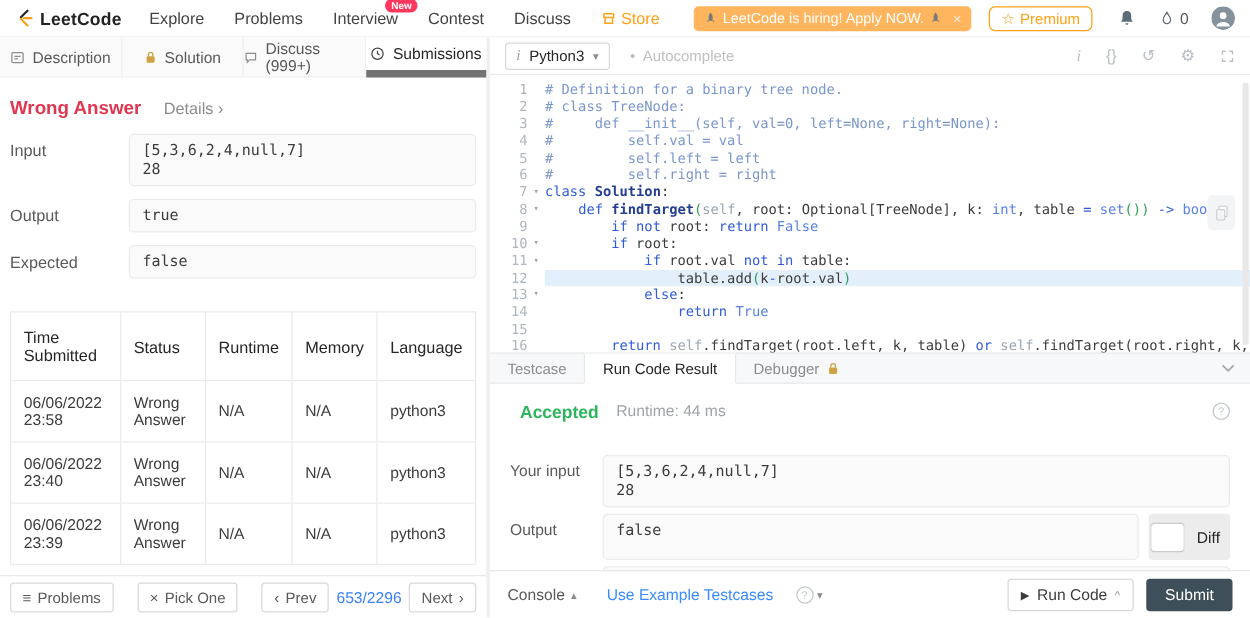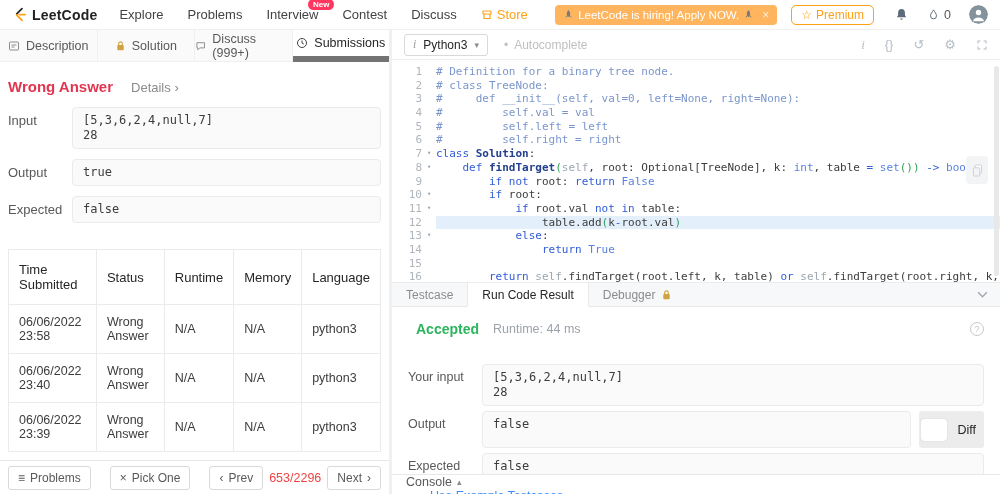--- a/index.html
+++ b/index.html
@@ -35,41 +35,41 @@
   .ltab { flex:1; display:flex; align-items:center; justify-content:center; gap:6px;
           font-size:12.5px; color:#595959; border-right:1px solid #f0f0f0; cursor:pointer; }
   .ltab:last-child { border-right:none; }
   .ltab.active { background:#fff; color:#262626; margin-bottom:-1px; border-bottom:6px solid #737373; }
 
   
   .left-content { flex:1; overflow:hidden; padding:0 8px; }
   .wa-row { margin:16px 0 12px 0; display:flex; align-items:baseline; }
   .wa-title { color:#e0364f; font-size:15px; font-weight:bold; }
   .details-link { margin-left:18px; color:#8c8c8c; font-size:13px; cursor:pointer; }
-  .field-row { display:flex; margin-bottom:10px; }
+  .field-row { display:flex; margin-bottom:10px;gap:31px; }
   .field-label { width:64px; flex-shrink:0; padding-top:6px; font-size:13px; color:#595959; }
   .field-box { flex:1; background:#fafafa; border:1px solid #ebebeb; border-radius:4px;
                font-family:"DejaVu Sans Mono", monospace; font-size:12px; color:#3c3c3c;
                padding:5px 10px; white-space:pre-wrap; line-height:15px; }
   .sub-table { width:100%; border-collapse:collapse; margin-top:26px; font-size:12.5px; }
   .sub-table th { border:1px solid #ebebeb; text-align:left; padding:12px 10px; font-size:13px;
                   font-weight:500; color:#262626; }
   .sub-table td { border:1px solid #ebebeb; padding:10px; color:#3c3c3c; }
   .sub-table th:nth-child(1){width:107px} .sub-table th:nth-child(2){width:90px}
   .sub-table th:nth-child(3){width:57px}  .sub-table th:nth-child(4){width:58px}
   .status-red { color:#d8524a; }
 
   
   .left-footer { height:34px; border-top:1px solid #e8e8e8; flex-shrink:0; display:flex;
                  align-items:center; padding:0 8px; justify-content:space-between; background:#fff; }
   .foot-btn { border:1px solid #d9d9d9; background:#fff; border-radius:3px; font-size:12px;
               color:#595959; padding:4px 9px; display:inline-flex; align-items:center; gap:5px; cursor:pointer;
               font-family:"Liberation Sans",sans-serif; }
   .pager { display:flex; align-items:center; gap:6px; }
-  .pager-count { font-size:12.5px; color:#ef4444; }
+  .pager-count { font-size:12.5px; color:#3b82f6; }
 
   
   .editor-header { height:30px; border-bottom:1px solid #ececec; display:flex; align-items:center;
                    padding:0 12px; flex-shrink:0; }
   .lang-select { border:1px solid #d9d9d9; border-radius:3px; height:22px; display:inline-flex;
                  align-items:center; gap:7px; padding:0 8px; font-size:12px; color:#262626; cursor:pointer; }
   .lang-i { font-style:italic; color:#9aa0a6; font-family:"Liberation Serif",serif; font-size:12px; }
   .caret { color:#8c8c8c; font-size:9px; }
   .autocomplete { margin-left:16px; color:#bfbfbf; font-size:12px; display:flex; align-items:center; gap:6px; }
   .editor-icons { margin-left:auto; display:flex; align-items:center; gap:20px; color:#b8bfc7; font-size:13px; }
@@ -105,22 +105,22 @@
   .runtime { color:#9da3ab; font-size:12.5px; margin-left:14px; }
   .qmark { margin-left:auto; width:14px; height:14px; border:1px solid #c3c9cf; border-radius:50%;
            color:#c3c9cf; font-size:9px; display:flex; align-items:center; justify-content:center; cursor:pointer; }
   .crow { display:flex; margin-bottom:5px; }
   .crow-label { width:74px; flex-shrink:0; padding-top:6px; font-size:12.5px; color:#595959; }
   .diff-wrap { display:flex; align-items:center; margin-left:8px; background:#ececec; border-radius:3px; height:37px; cursor:pointer; }
   .diff-knob { width:26px; height:22px; background:#fff; border-radius:3px; margin:2px; box-shadow:0 0 1px rgba(0,0,0,.25); }
   .diff-label { padding:0 8px; font-size:12.5px; color:#262626; }
 
   
-  .right-footer { height:20px; border-top:1px solid #e8e8e8; flex-shrink:0; display:flex;
-                  padding:0 14px; background:#fff;flex-direction:column; }
+  .right-footer { height:38px; border-top:1px solid #e8e8e8; flex-shrink:0; display:flex;
+                  align-items:center; padding:0 14px; background:#fff; }
   .console-toggle { font-size:12.5px; color:#595959; display:flex; align-items:center; gap:5px; cursor:pointer; }
   .use-example { margin-left:24px; font-size:12.5px; color:#3a8bfd; cursor:pointer; }
   .help-group { margin-left:18px; display:flex; align-items:center; gap:3px; cursor:pointer; }
   .run-btn { margin-left:auto; border:1px solid #d9d9d9; background:#fff; border-radius:3px;
              padding:5px 10px; font-size:12.5px; color:#3c3c3c; display:inline-flex; align-items:center; gap:6px; cursor:pointer;
              font-family:"Liberation Sans",sans-serif; }
   .submit-btn { margin-left:10px; background:#3e4f59; color:#fff; border:none; border-radius:3px;
                 padding:6px 15px; font-size:12.5px; cursor:pointer; font-family:"Liberation Sans",sans-serif; }
   .tiny { font-size:9px; color:#8c8c8c; }
   svg { display:block; }

